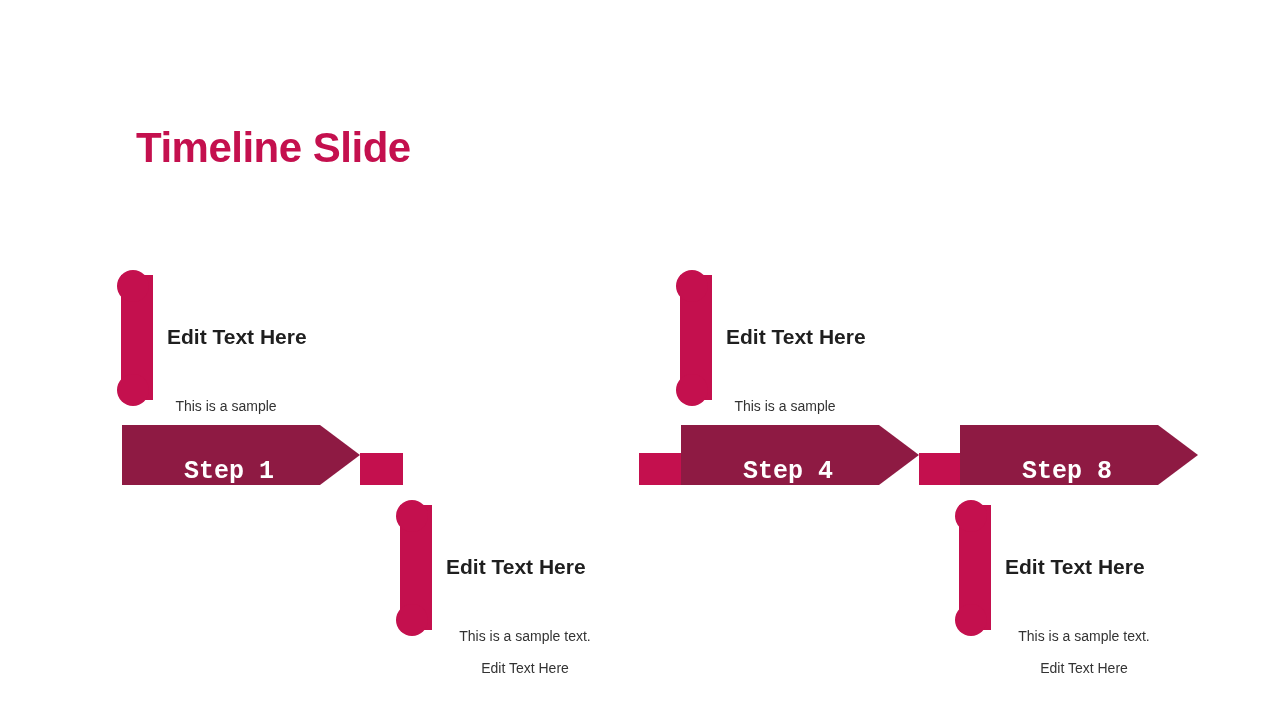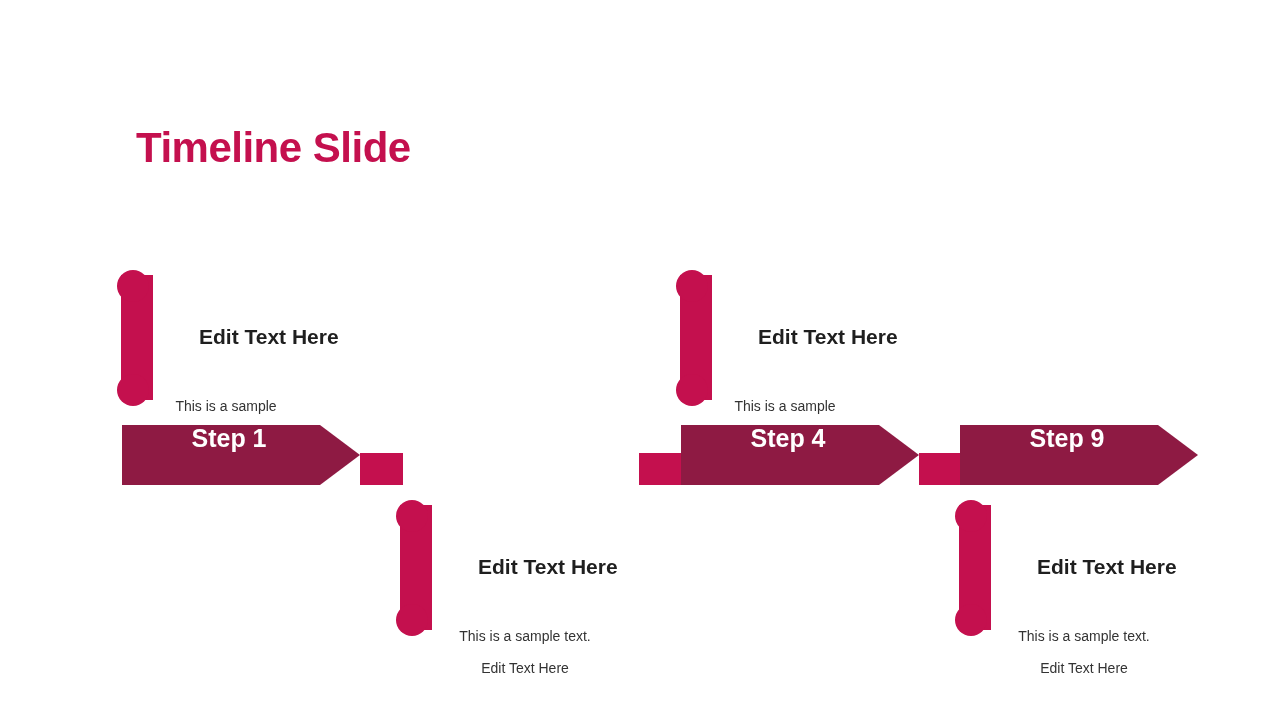--- a/index.html
+++ b/index.html
@@ -34,24 +34,25 @@
 
   
   .arrow {
     position: absolute;
     top: 393px;
     width: 238px;
     height: 60px;
     background: var(--arrow-fill);
     clip-path: polygon(0 0, calc(100% - 40px) 0, 100% 50%, calc(100% - 40px) 100%, 0 100%);
     display: flex;
-    align-items: flex-end;
+    align-items: flex-start;
     justify-content: center;
     padding-right: 40px; 
     z-index: 2;
+    font-family: Liberation Mono, monospace;
   }
   .arrow-label {
     color: var(--step-label);
     font-size: 25px;
     font-weight: 600;
     white-space: nowrap;
   }
 
   
   .connector {
@@ -93,21 +94,20 @@
   }
   .note.above .note-text { width: 182px; }
   .note.below .note-text { width: 222px; }
   .note-heading {
     font-size: 21px;
     font-weight: 700;
     color: var(--heading);
     line-height: 30px;
     margin-bottom: 7px;
     white-space: nowrap;
-    margin-left: 32px;
   }
   .note-body {
     font-size: 14px;
     font-weight: 400;
     color: var(--body);
     line-height: 31.5px;
     text-align: center;
   }
 </style>
 </head>
@@ -121,21 +121,21 @@
   <div class="connector" style="left:607px; width:44px;"></div>
   <div class="connector" style="left:887px; width:43px;"></div>
 
   <div class="arrow" style="left:90px;">
     <span class="arrow-label">Step 1</span>
   </div>
   <div class="arrow" style="left:649px;">
     <span class="arrow-label">Step 4</span>
   </div>
   <div class="arrow" style="left:928px;">
-    <span class="arrow-label">Step 9</span>
+    <span class="arrow-label">Step 8</span>
   </div>
 
   <div class="note above" style="left:90px; top:243px;">
     <span class="vline"></span>
     <span class="dot top"></span>
     <span class="dot bottom"></span>
     <div class="note-text">
       <div class="note-heading">Edit Text Here</div>
       <div class="note-body">This is a sample text. Edit Text Here</div>
     </div>

